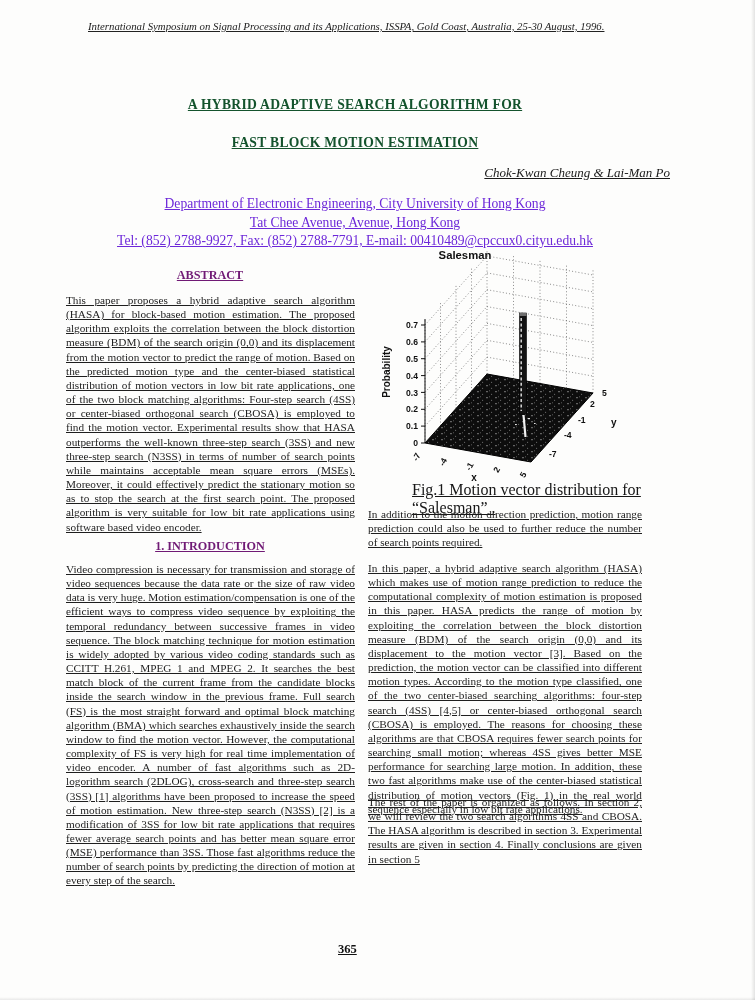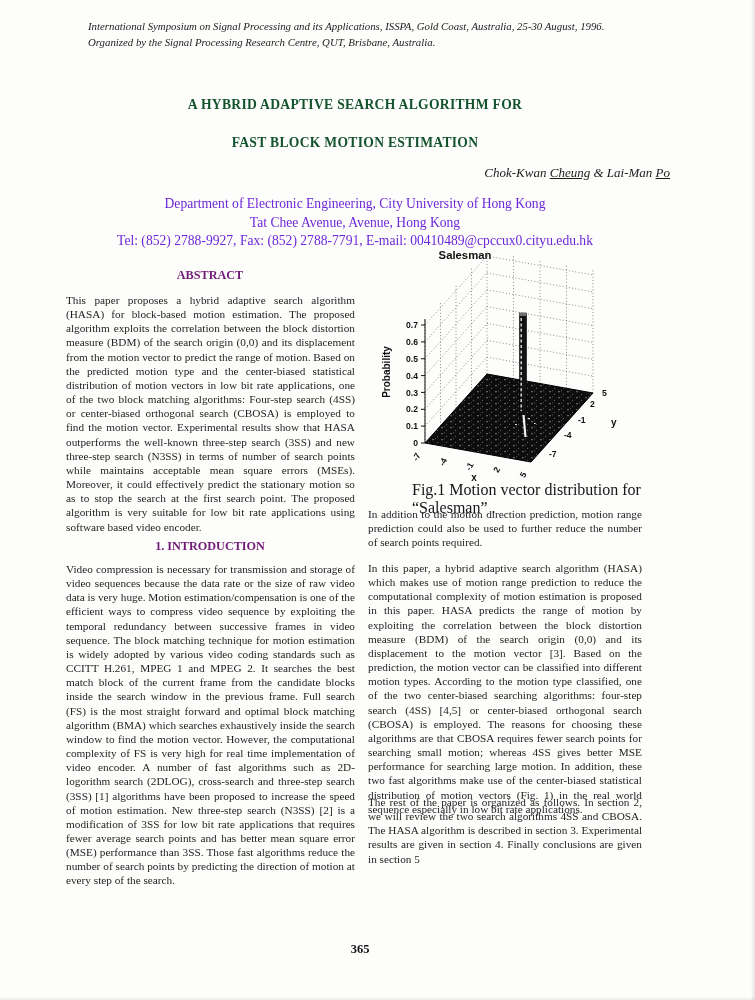--- a/index.html
+++ b/index.html
@@ -7,52 +7,51 @@
     width:755px;height:1000px;position:relative;
     background:#fdfdfc;
     font-family:"Liberation Serif", serif;
     color:#1c1c1c;
     overflow:hidden;
   }
   .page-edge{position:absolute;right:0;top:0;width:4px;height:100%;
     background:linear-gradient(to right,rgba(0,0,0,0),rgba(0,0,0,.10));}
   .page-edge-b{position:absolute;left:0;bottom:0;width:100%;height:3px;
     background:linear-gradient(to bottom,rgba(0,0,0,0),rgba(0,0,0,.08));}
-  .abs{position:absolute;}
+  .abs{position:absolute;text-decoration:underline;}
   .hdr{left:88px;top:18px;width:580px;
     font-style:italic;font-size:10.8px;line-height:16px;color:#222;}
   .title-line{left:40px;width:630px;text-align:center;
     font-weight:bold;font-size:13.6px;letter-spacing:.3px;color:#14532d;}
   .authors{left:40px;width:630px;text-align:right;
     font-style:italic;font-size:13px;color:#1a1a1a;}
   .authors .u{text-decoration:underline;}
   .affil{left:40px;width:630px;text-align:center;font-size:13.6px;color:#6d28d9;}
   .colhead{width:288px;text-align:center;font-weight:bold;font-size:12.2px;color:#701a75;}
   .body-text{font-size:11.25px;line-height:14.15px;text-align:justify;color:#1e1e1e;}
   .lcol{left:66px;width:289px;}
   .rcol{left:368px;width:274px;}
   .caption{left:368px;width:290px;font-size:16px;color:#161616;margin-left:44px;}
-  .pageno{left:338px;top:942px;width:44px;text-align:center;
+  .pageno{left:338px;top:942px;width:44px;text-align:left;
     font-weight:bold;font-size:12.5px;color:#111;}
   .figwrap{left:368px;top:240px;width:280px;height:244px;}
   svg text{font-family:"Liberation Sans", sans-serif;fill:#101010;}
   .ztick{font-size:8.6px;font-weight:bold;}
   .xtick{font-size:8.6px;font-weight:bold;}
   .axlab{font-size:10px;font-weight:bold;}
   .figtitle{font-size:11.3px;font-weight:bold;}
 </style>
 </head>
 <body>
 
 <div class="page-edge"></div>
 <div class="page-edge-b"></div>
 
 <div class="abs hdr">
   <div>International Symposium on Signal Processing and its Applications, ISSPA, Gold Coast, Australia, 25-30 August, 1996.</div>
-  <div>Organized by the Signal Processing Research Centre, QUT, Brisbane, Australia.</div>
 </div>
 
 <div class="abs title-line" style="top:97px">A HYBRID ADAPTIVE SEARCH ALGORITHM FOR</div>
 <div class="abs title-line" style="top:135px">FAST BLOCK MOTION ESTIMATION</div>
 
 <div class="abs authors" style="top:165px"><span>Chok-Kwan </span><span class="u">Cheung</span><span> &amp; Lai-Man </span><span class="u">Po</span></div>
 
 <div class="abs affil" style="top:196px">Department of Electronic Engineering, City University of Hong Kong</div>
 <div class="abs affil" style="top:215px">Tat Chee Avenue, Avenue, Hong Kong</div>
 <div class="abs affil" style="top:233px">Tel: (852) 2788-9927, Fax: (852) 2788-7791, E-mail: 00410489@cpccux0.cityu.edu.hk</div>

